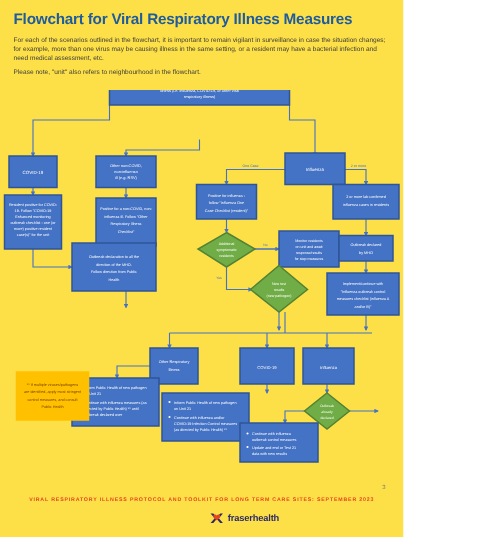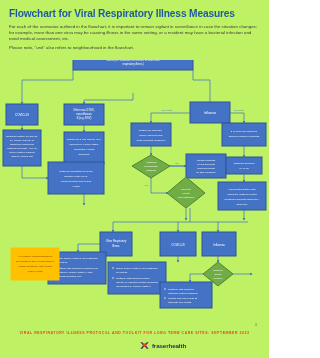--- a/index.html
+++ b/index.html
@@ -12,21 +12,21 @@
   }
   body {
     font-family: "Liberation Sans", sans-serif;
     position: relative;
   }
   .page {
     position: absolute;
     left: 0; top: 0;
     width: 269px;
     height: 358px;
-    background: #bef264;
+    background: #fde047;
     box-sizing: border-box;
   }
   
   .doc-title {
     position: absolute;
     left: 9px;
     top: 8px;
     width: 250px;
     font-size: 10.2px;
     font-weight: bold;

